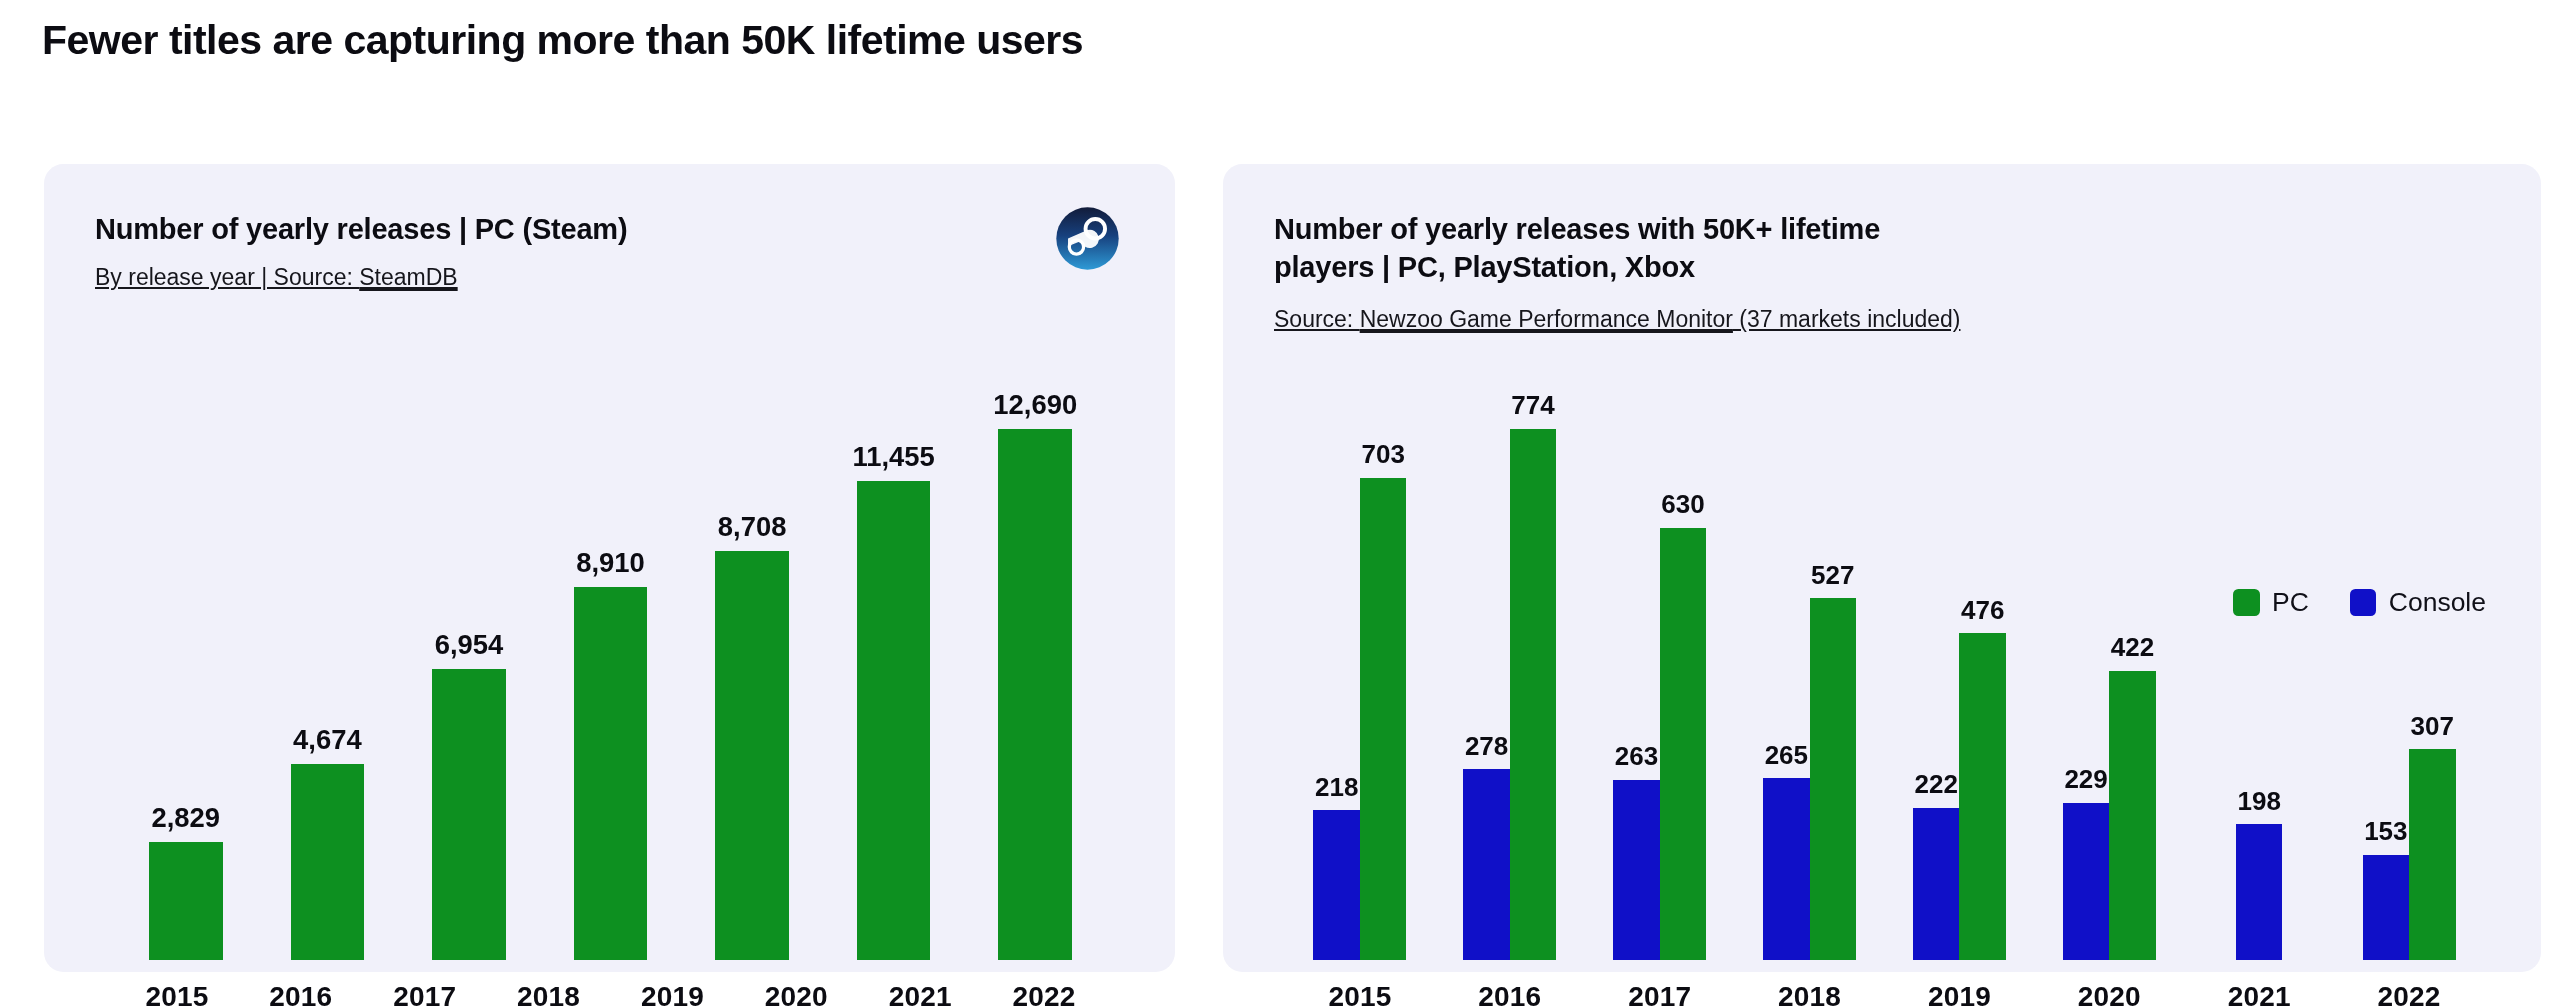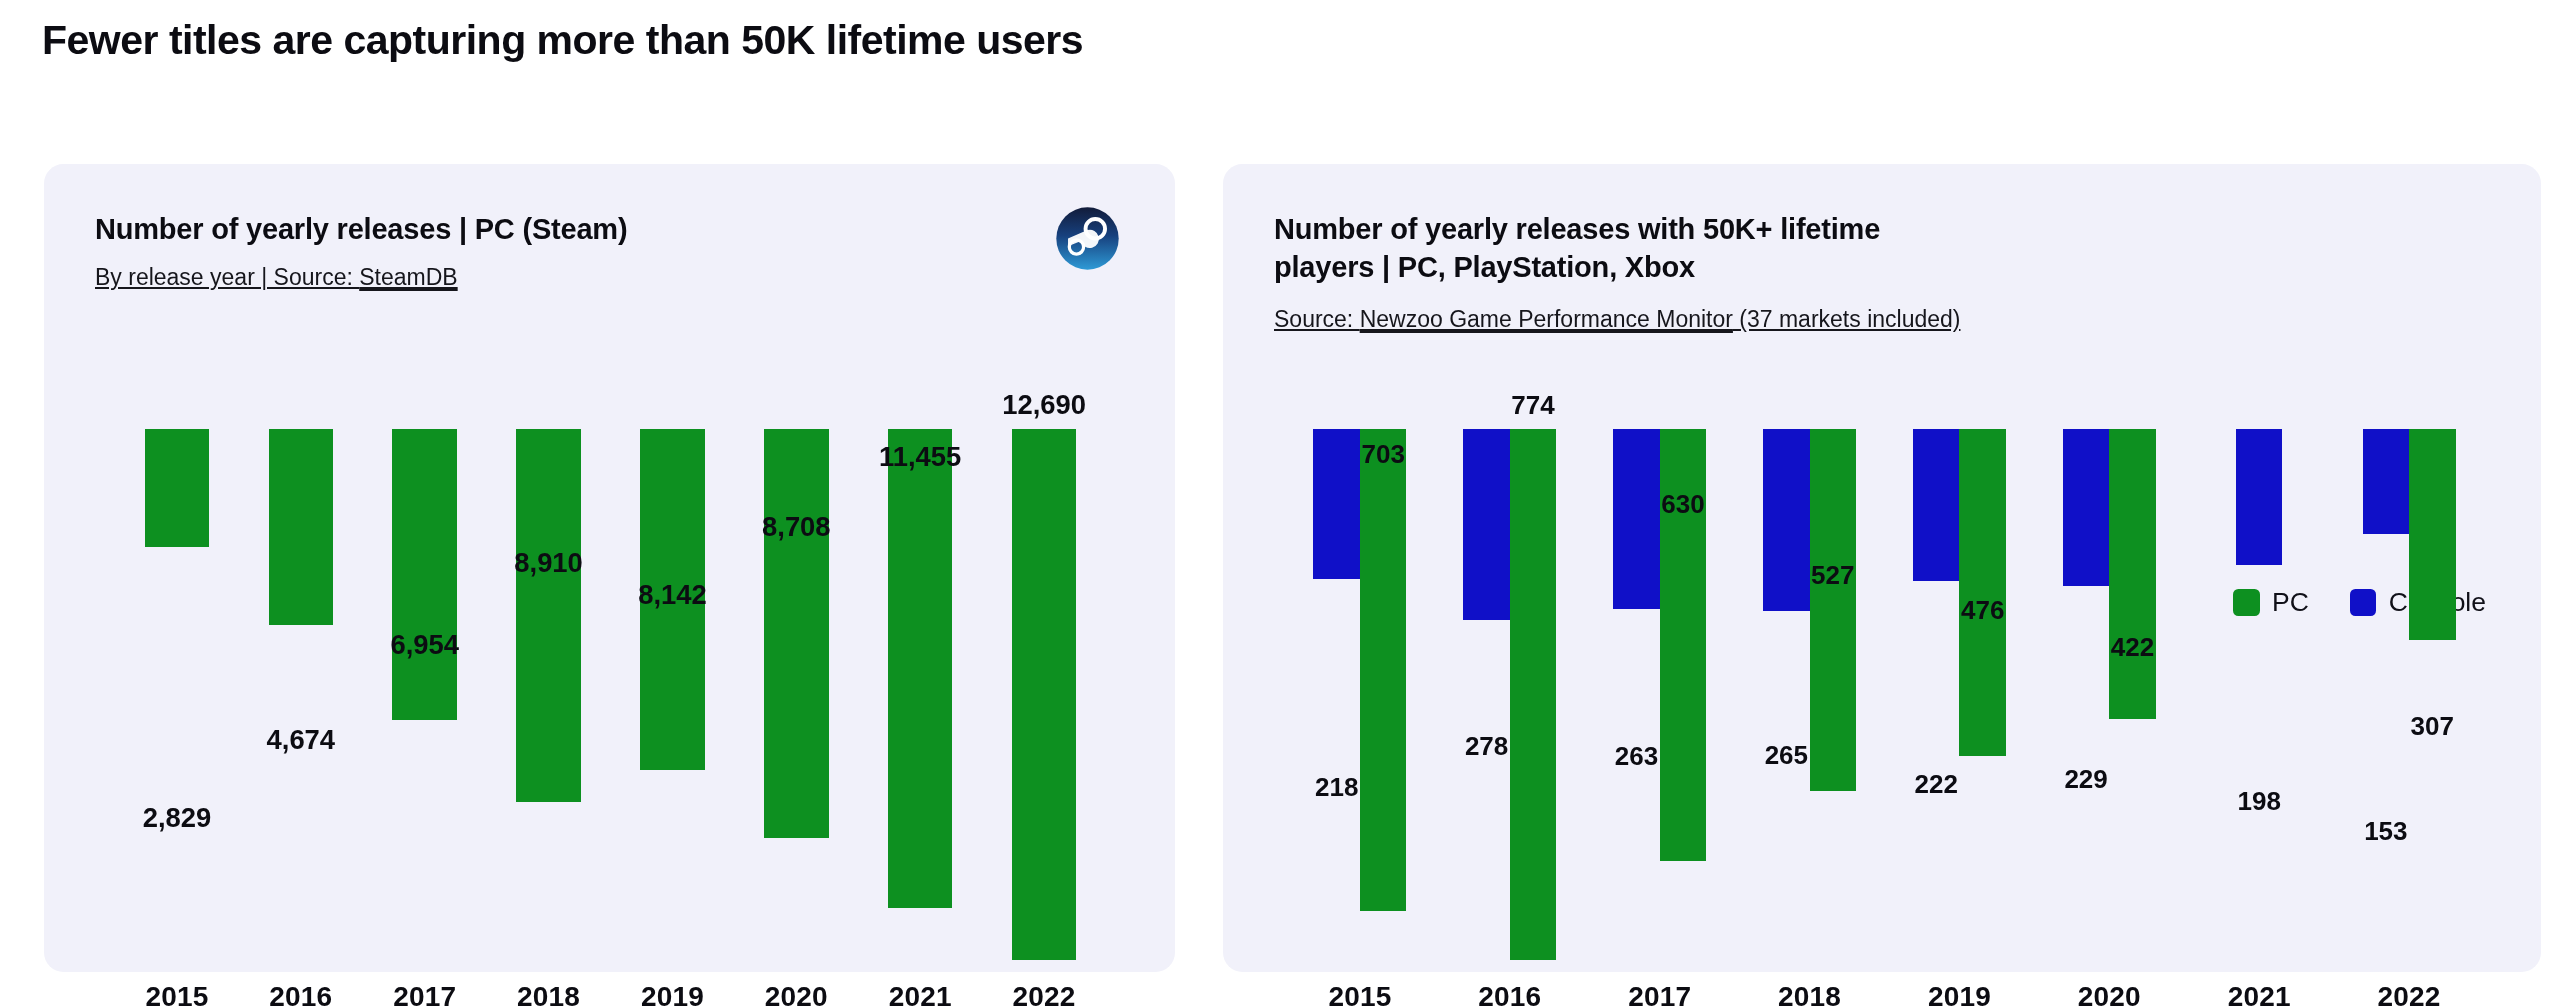--- a/index.html
+++ b/index.html
@@ -65,21 +65,21 @@
   }
   .plot-left .bars{left:71px;right:69px;}
   .plot-right .bars{left:62px;right:57px;}
 
   .group{
     position:relative;display:flex;align-items:flex-end;justify-content:center;
     height:100%;flex:1 1 0;
   }
   .plot-right .group{gap:0px;}
 
-  .bar-wrap{position:relative;display:flex;flex-direction:column;justify-content:flex-start;height:100%;}
+  .bar-wrap{position:relative;display:flex;flex-direction:column;justify-content:flex-end;height:100%;}
   .bar{width:100%;display:block;}
   .bar-green{background:#0D9020;}
   .bar-blue{background:#1010C8;}
 
   .bar-value{
     position:absolute;left:50%;transform:translateX(-50%);
     font-size:26px;font-weight:700;color:#0c0c12;white-space:nowrap;
     line-height:1;
   }
   .plot-left .bar-value{font-size:27.4px;}
@@ -148,26 +148,20 @@
           </div>
         </div>
 
         <div class="group">
           <div class="bar-wrap" style="width:52%">
             <div class="bar-value" style="bottom:calc(70.21% + 10.6px)">8,910</div>
             <div class="bar bar-green" style="height:70.21%"></div>
           </div>
         </div>
 
-        <div class="group">
-          <div class="bar-wrap" style="width:52%">
-            <div class="bar-value" style="bottom:calc(64.16% + 10.6px)">8,142</div>
-            <div class="bar bar-green" style="height:64.16%"></div>
-          </div>
-        </div>
 
         <div class="group">
           <div class="bar-wrap" style="width:52%">
             <div class="bar-value" style="bottom:calc(77.04% + 10.6px)">8,708</div>
             <div class="bar bar-green" style="height:77.04%"></div>
           </div>
         </div>
 
         <div class="group">
           <div class="bar-wrap" style="width:52%">

